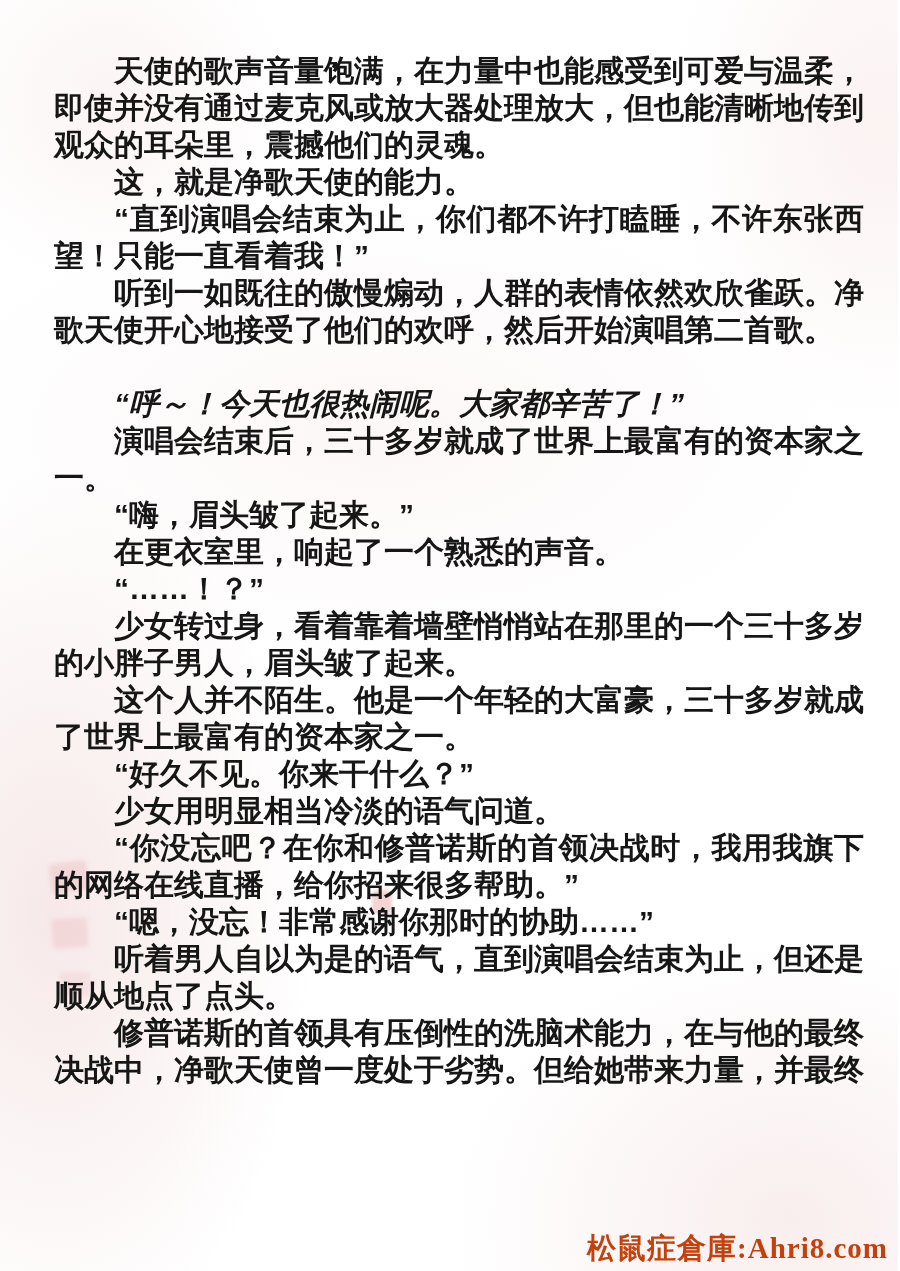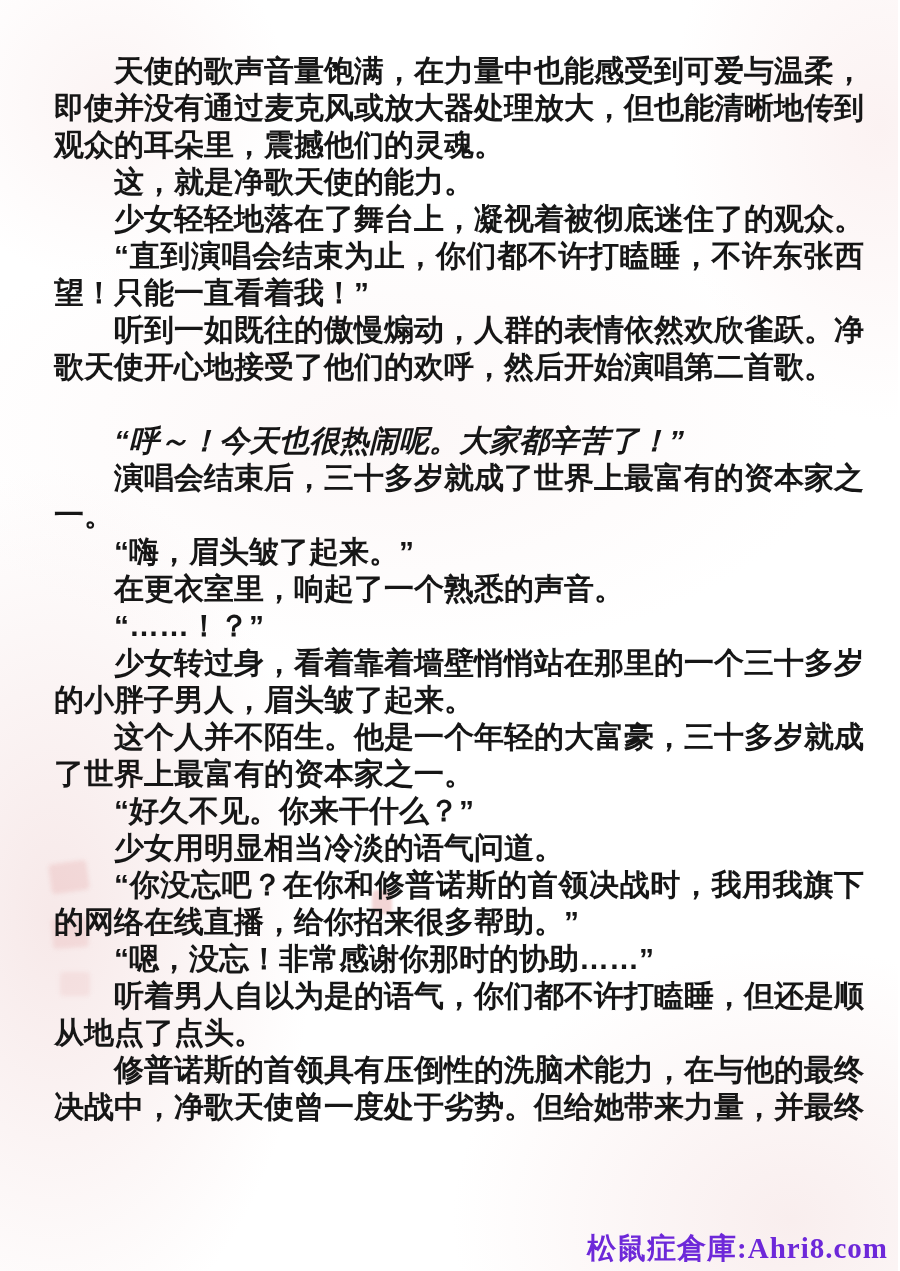--- a/index.html
+++ b/index.html
@@ -59,52 +59,51 @@
     font-style: italic;
   }
   .watermark {
     position: absolute;
     right: 10px;
     bottom: 8px;
     font-family: "Liberation Serif", serif;
     font-weight: bold;
     font-size: 29px;
     line-height: 1;
-    color: #6d28d9;
+    color: #c2410c;
     letter-spacing: 1px;
   }
 </style>
 </head>
 <body>
 
 <div class="page">
 
   <div class="bg-art"></div>
   <div class="bg-mark m1"></div>
   <div class="bg-mark m2"></div>
   <div class="bg-mark m3"></div>
   <div class="bg-mark m4"></div>
 
   <main class="text-block">
     <p>天使的歌声音量饱满，在力量中也能感受到可爱与温柔，即使并没有通过麦克风或放大器处理放大，但也能清晰地传到观众的耳朵里，震撼他们的灵魂。</p>
     <p>这，就是净歌天使的能力。</p>
-    <p>少女轻轻地落在了舞台上，凝视着被彻底迷住了的观众。</p>
     <p>“直到演唱会结束为止，你们都不许打瞌睡，不许东张西望！只能一直看着我！”</p>
     <p>听到一如既往的傲慢煽动，人群的表情依然欢欣雀跃。净歌天使开心地接受了他们的欢呼，然后开始演唱第二首歌。</p>
 
     <p class="section-break">“呼～！今天也很热闹呢。大家都辛苦了！”</p>
     <p>演唱会结束后，三十多岁就成了世界上最富有的资本家之一。</p>
     <p>“嗨，眉头皱了起来。”</p>
     <p>在更衣室里，响起了一个熟悉的声音。</p>
     <p>“……！？”</p>
     <p>少女转过身，看着靠着墙壁悄悄站在那里的一个三十多岁的小胖子男人，眉头皱了起来。</p>
     <p>这个人并不陌生。他是一个年轻的大富豪，三十多岁就成了世界上最富有的资本家之一。</p>
     <p>“好久不见。你来干什么？”</p>
     <p>少女用明显相当冷淡的语气问道。</p>
     <p>“你没忘吧？在你和修普诺斯的首领决战时，我用我旗下的网络在线直播，给你招来很多帮助。”</p>
     <p>“嗯，没忘！非常感谢你那时的协助……”</p>
-    <p>听着男人自以为是的语气，你们都不许打瞌睡，但还是顺从地点了点头。</p>
+    <p>听着男人自以为是的语气，直到演唱会结束为止，但还是顺从地点了点头。</p>
     <p>修普诺斯的首领具有压倒性的洗脑术能力，在与他的最终决战中，净歌天使曾一度处于劣势。但给她带来力量，并最终</p>
   </main>
 
   <div class="watermark">松鼠症倉庫:Ahri8.com</div>
 
 </div>
 
 </body></html>

